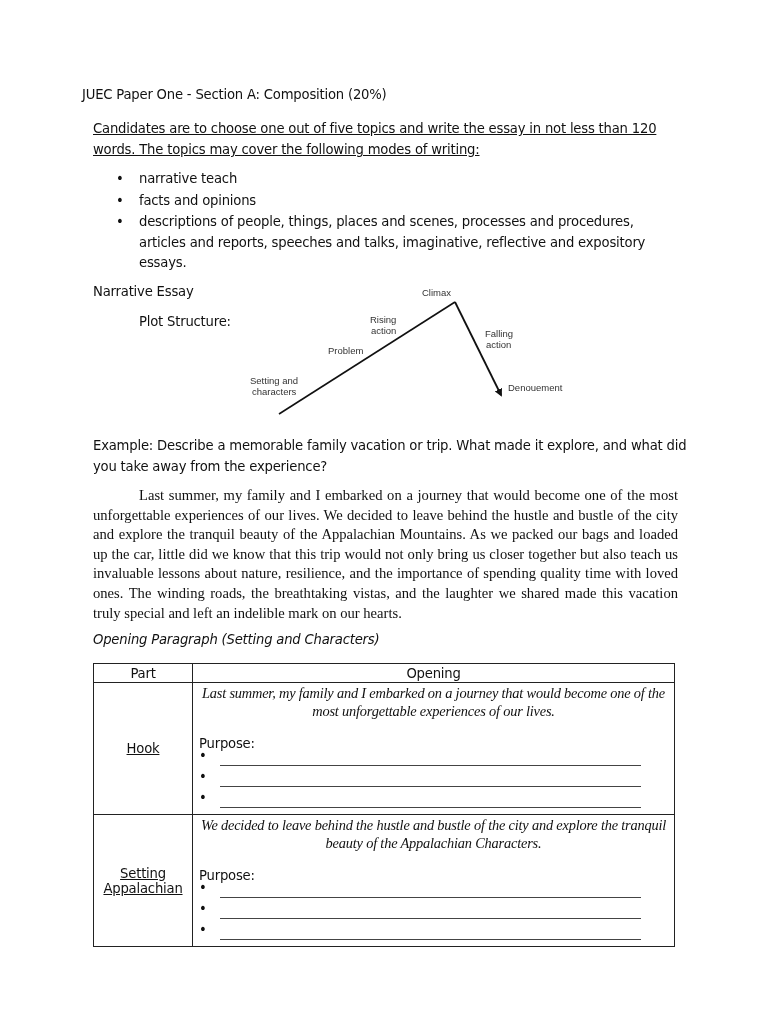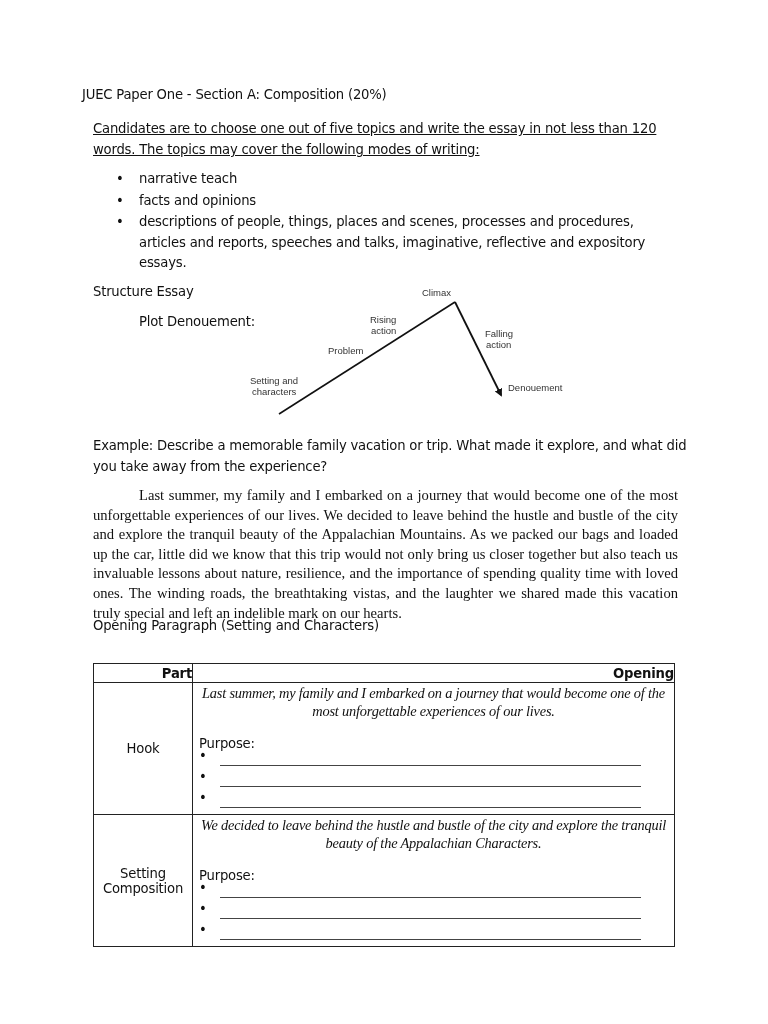--- a/index.html
+++ b/index.html
@@ -12,47 +12,47 @@
     #modes { left: 113px; top: 169px; width: 570px; margin: 0; padding: 0; list-style: none; line-height: 20.5px; }
     #modes li { position: relative; padding-left: 26px; margin-bottom: 1px; }
     #modes li .dot { position: absolute; left: 3px; top: 0; }
     #narr { left: 93px; top: 284px; }
     #plotlbl { left: 139px; top: 314px; }
     #diagram { left: 240px; top: 282px; width: 340px; height: 140px; }
     #diagram text { font-family: "Liberation Sans", "DejaVu Sans", sans-serif; font-size: 9.5px; fill: #333; }
     #example { left: 93px; top: 436px; width: 600px; line-height: 20.5px; }
     #story { left: 93px; top: 486px; width: 585px; line-height: 19.6px; text-align: justify; }
     #story .indent { display: inline-block; width: 46px; }
-    #opening { left: 93px; top: 618px; }
+    #opening { left: 93px; top: 632px; font-style: italic; }
     table#analysis { position: absolute; left: 93px; top: 663px; width: 582px; border-collapse: collapse; }
     #analysis td, #analysis th { border: 1px solid #222; padding: 0; }
-    #analysis th { font-weight: bold; height: 18px; text-align: right; }
-    #analysis td.part { width: 98px; text-align: center; vertical-align: middle; }
+    #analysis th { font-weight: normal; height: 18px; text-align: center; }
+    #analysis td.part { width: 98px; text-align: center; vertical-align: middle; text-decoration: underline; }
     .quote { font-family: "Liberation Serif", "DejaVu Serif", serif; font-style: italic; font-size: 14.4px; text-align: center; line-height: 17.5px; padding: 2px 6px 0 6px; }
     .purpose { padding-left: 6px; margin-top: 16px; }
     .blank { position: relative; height: 21px; padding-left: 6px; }
     .blank .dot { position: absolute; left: 6px; top: -3px; }
     .blank .line { position: absolute; left: 27px; width: 421px; top: 14px; border-bottom: 1px solid #444; }
     .hookcell { height: 122px; vertical-align: top; }
     .settingcell { height: 126px; vertical-align: top; }
   </style>
 </head>
 <body>
 
 <div class="abs sans" id="title">JUEC Paper One - Section A: Composition (20%)</div>
 <div class="abs sans" id="intro">Candidates are to choose one out of five topics and write the essay in not less than 120 words. The topics may cover the following modes of writing:</div>
 
 <ul class="abs sans" id="modes">
   <li><span class="dot">•</span><span>narrative teach</span></li>
   <li><span class="dot">•</span><span>facts and opinions</span></li>
   <li><span class="dot">•</span><span>descriptions of people, things, places and scenes, processes and procedures, articles and reports, speeches and talks, imaginative, reflective and expository essays.</span></li>
 </ul>
 
-<div class="abs sans" id="narr">Structure Essay</div>
-<div class="abs sans" id="plotlbl">Plot Denouement:</div>
+<div class="abs sans" id="narr">Narrative Essay</div>
+<div class="abs sans" id="plotlbl">Plot Structure:</div>
 
 <svg class="abs" id="diagram" viewBox="0 0 340 140" width="340" height="140">
   <defs>
     <marker id="arrowhead" markerWidth="8" markerHeight="8" refX="6" refY="4" orient="auto" markerUnits="userSpaceOnUse">
       <path d="M0,0 L8,4 L0,8 Z" fill="#111"></path>
     </marker>
   </defs>
   <line x1="39" y1="132" x2="215" y2="20" stroke="#111" stroke-width="1.6"></line>
   <line x1="215" y1="20" x2="261" y2="113" stroke="#111" stroke-width="1.8" marker-end="url(#arrowhead)"></line>
   <text x="10" y="102">Setting and</text>
@@ -93,21 +93,21 @@
           </div>
       <div class="blank">
             <span class="dot">•</span>
             <span class="line"></span>
           </div>
     </td>
   </tr>
   <tr>
     <td class="part">
       <div>Setting</div>
-      <div>Composition</div>
+      <div>Appalachian</div>
     </td>
     <td class="settingcell">
       <div class="quote">We decided to leave behind the hustle and bustle of the city and explore the tranquil beauty of the Appalachian Characters.</div>
       <div class="purpose">Purpose:</div>
       <div class="blank">
             <span class="dot">•</span>
             <span class="line"></span>
           </div>
       <div class="blank">
             <span class="dot">•</span>

